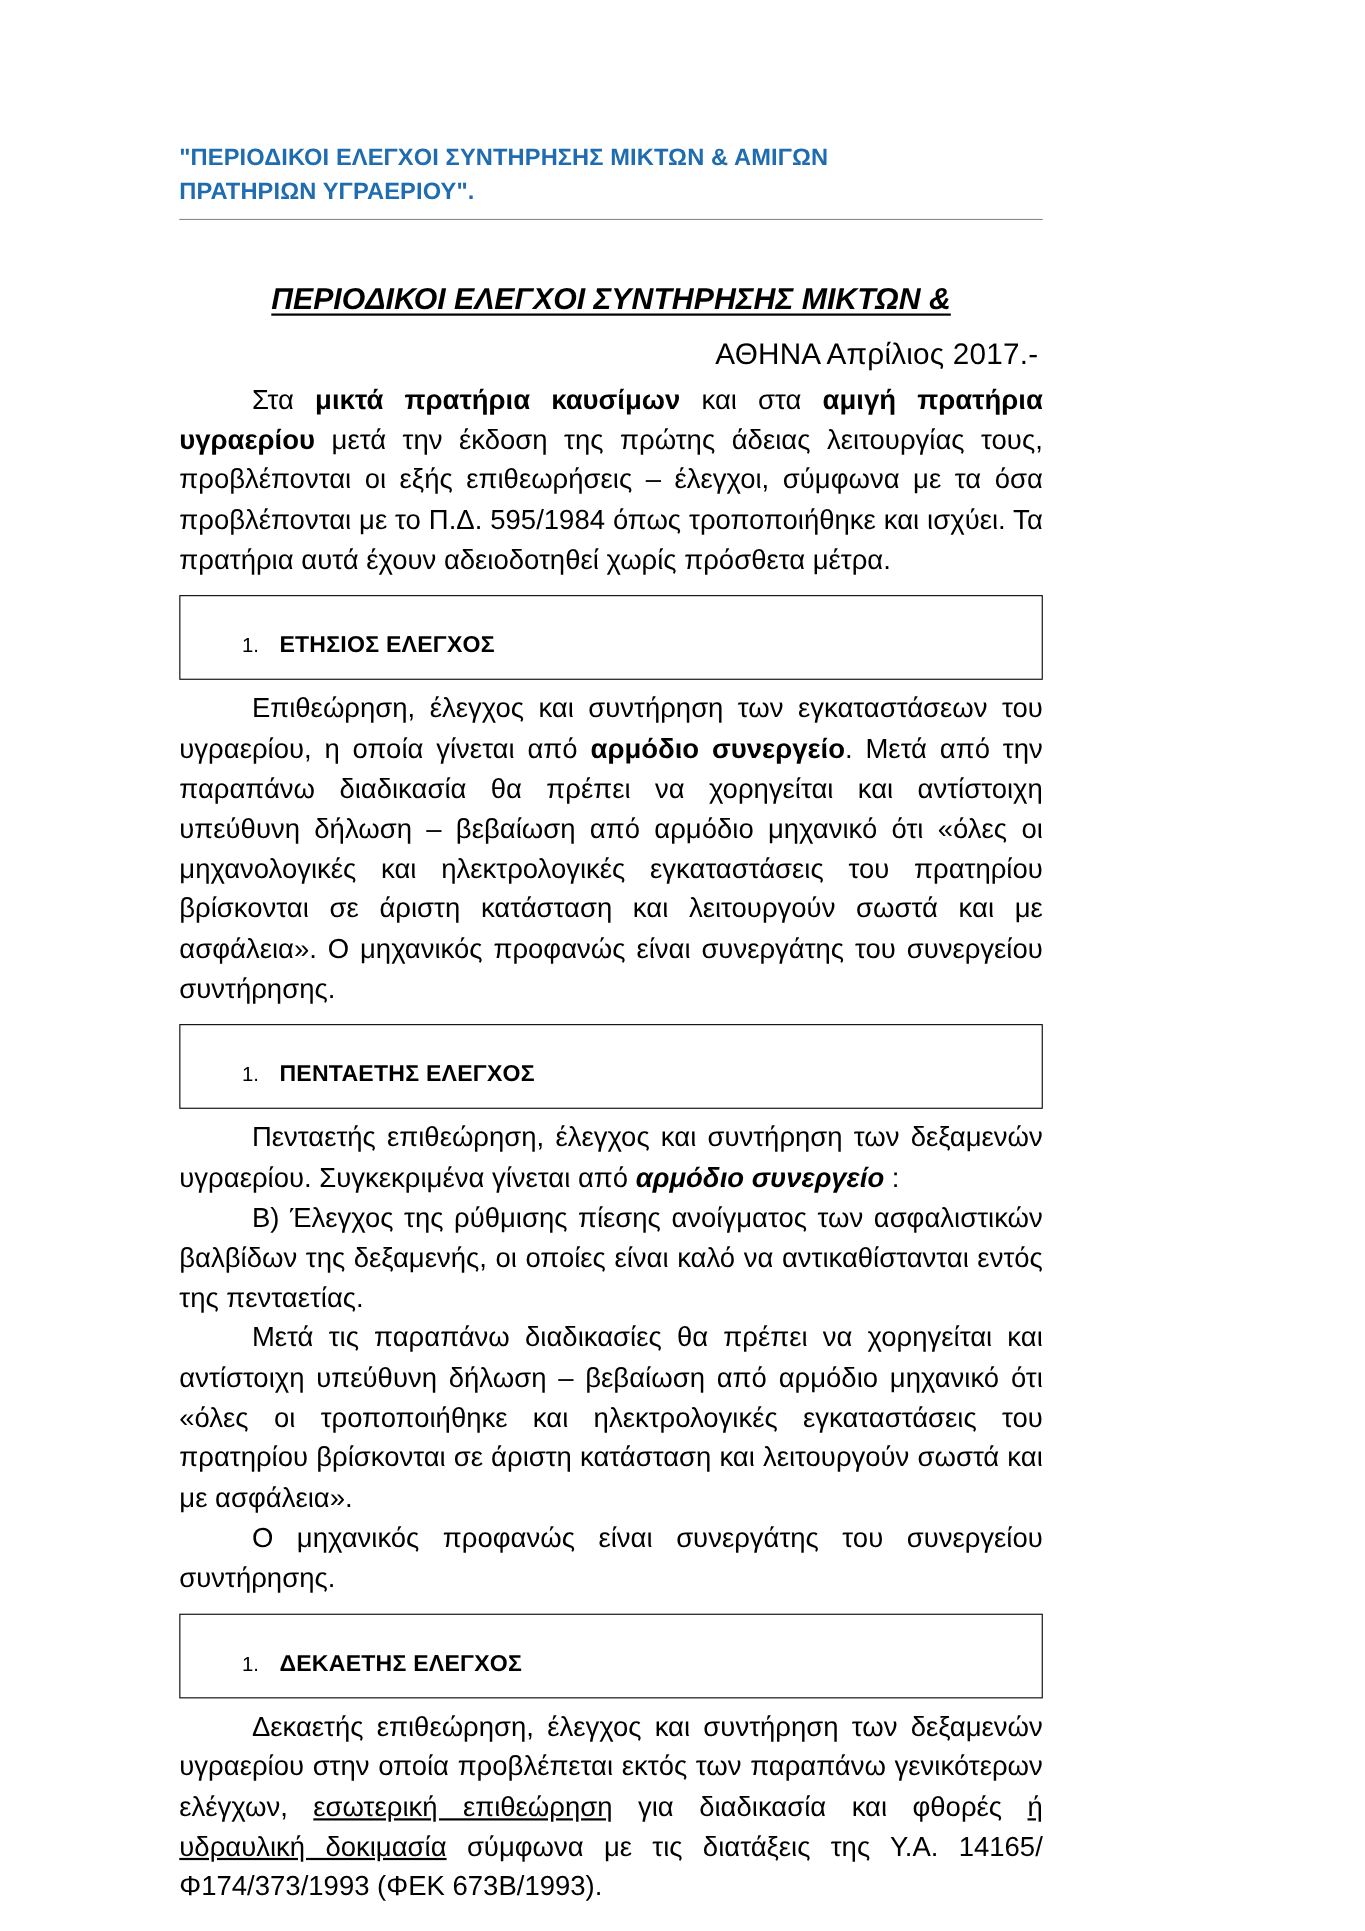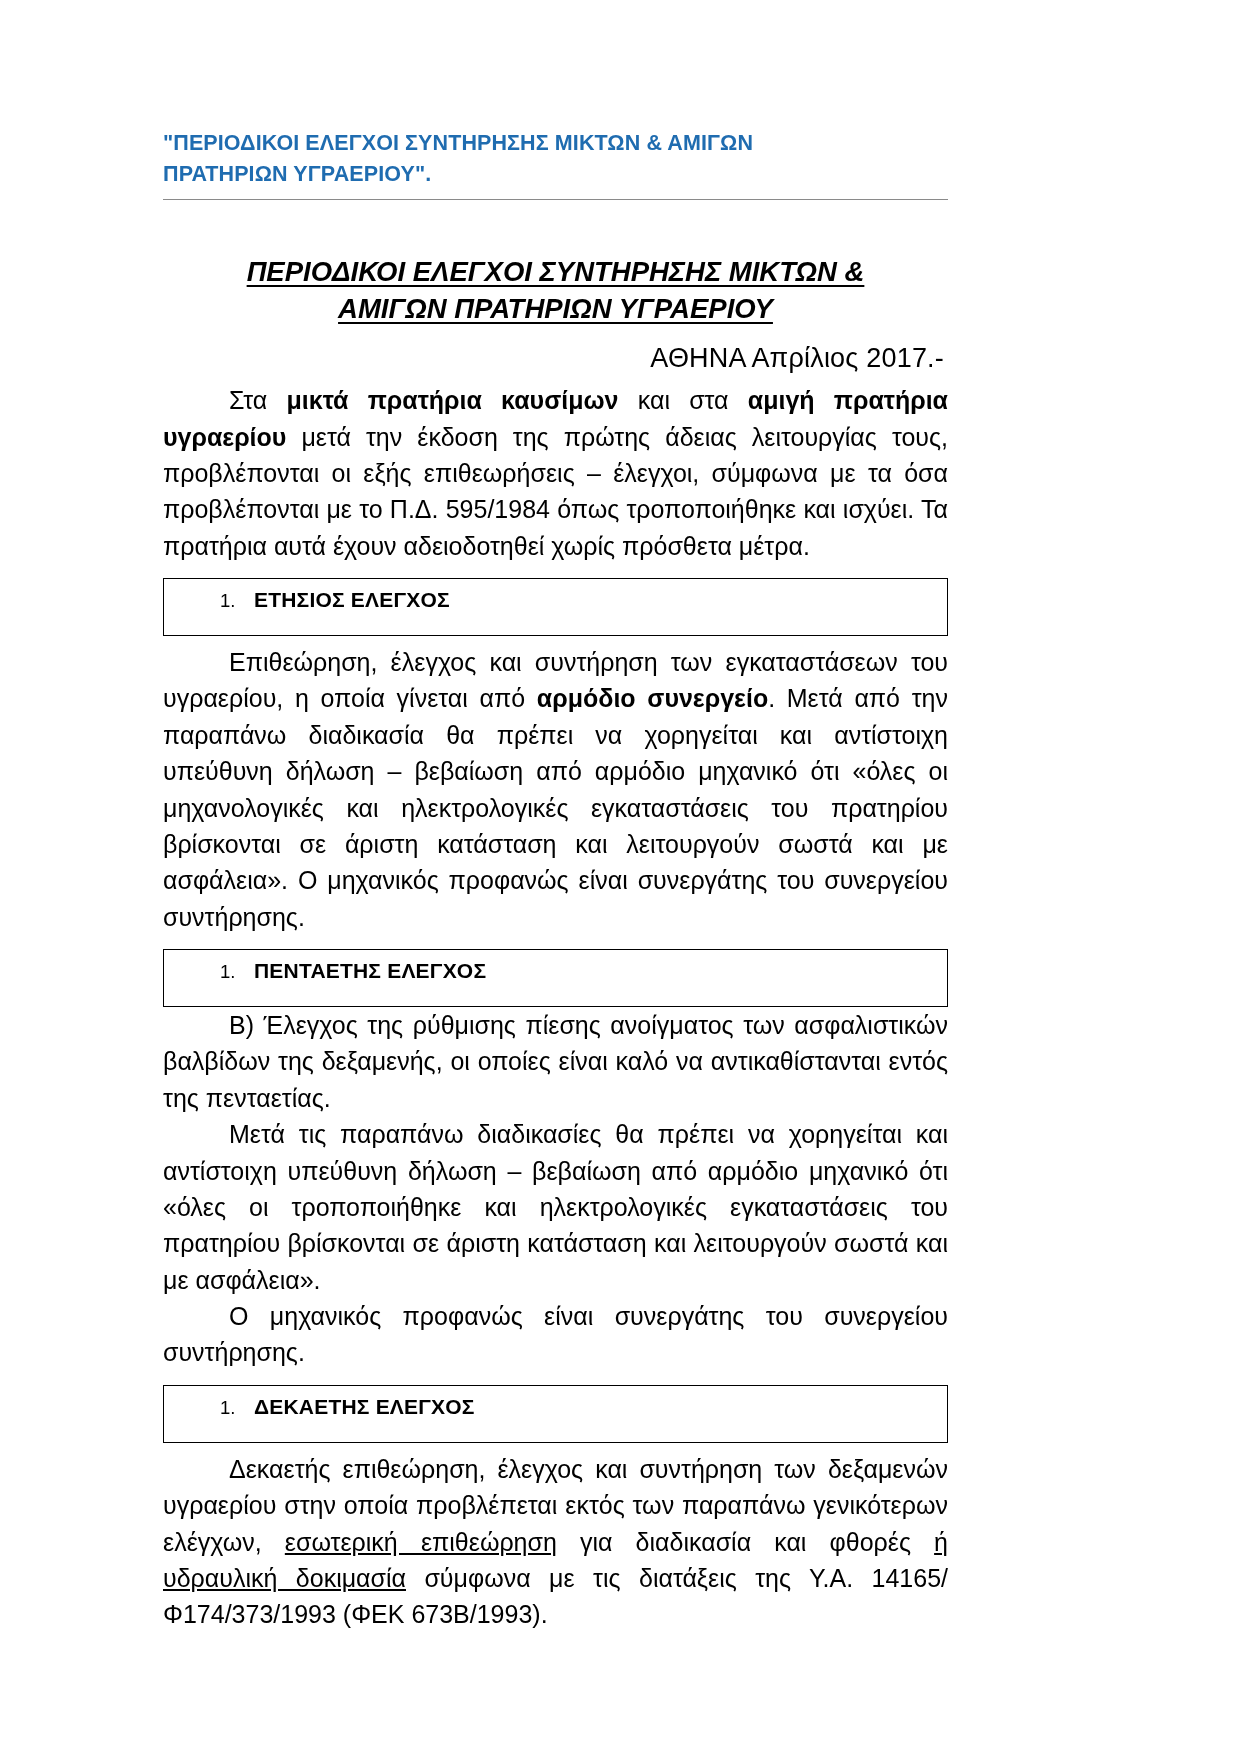--- a/index.html
+++ b/index.html
@@ -112,37 +112,37 @@
   .section-box .num {
     font-size: 18.5px;
     font-weight: normal;
     width: 34px;
     flex: 0 0 34px;
   }
   .section-box .label {
     font-size: 21px;
     font-weight: bold;
     letter-spacing: 0.2px;
+    margin-top: 24px;
   }
 </style>
 </head>
 <body>
 
 <div class="page">
   <div class="content">
 
     <div class="doc-header" style="color: rgb(31, 108, 176);">
       <div>"ΠΕΡΙΟΔΙΚΟΙ ΕΛΕΓΧΟΙ ΣΥΝΤΗΡΗΣΗΣ ΜΙΚΤΩΝ &amp; ΑΜΙΓΩΝ</div>
       <div>ΠΡΑΤΗΡΙΩΝ ΥΓΡΑΕΡΙΟΥ".</div>
     </div>
     <hr class="header-rule">
 
     <h1 class="doc-title">
       <span class="tl">ΠΕΡΙΟΔΙΚΟΙ ΕΛΕΓΧΟΙ ΣΥΝΤΗΡΗΣΗΣ ΜΙΚΤΩΝ &amp;</span>
-      <span class="tl">ΑΜΙΓΩΝ ΠΡΑΤΗΡΙΩΝ ΥΓΡΑΕΡΙΟΥ</span>
     </h1>
 
     <div class="doc-date">ΑΘΗΝΑ  Απρίλιος 2017.-</div>
 
     <p class="body indent"><span>Στα </span><b>μικτά πρατήρια καυσίμων</b><span> και στα </span><b>αμιγή πρατήρια υγραερίου</b><span> μετά την έκδοση της πρώτης άδειας λειτουργίας τους, προβλέπονται οι εξής επιθεωρήσεις – έλεγχοι, σύμφωνα με τα όσα προβλέπονται με το Π.Δ. 595/1984 όπως τροποποιήθηκε και ισχύει. Τα πρατήρια αυτά έχουν αδειοδοτηθεί χωρίς πρόσθετα μέτρα.</span></p>
 
     <div class="section-box">
       <div class="row">
         <span class="num">1.</span>
         <span class="label">ΕΤΗΣΙΟΣ ΕΛΕΓΧΟΣ</span>
@@ -151,20 +151,21 @@
 
     <p class="body indent"><span>Επιθεώρηση, έλεγχος και συντήρηση των εγκαταστάσεων του υγραερίου, η οποία γίνεται από </span><b>αρμόδιο συνεργείο</b><span>. Μετά από την παραπάνω διαδικασία θα πρέπει να χορηγείται και αντίστοιχη υπεύθυνη δήλωση – βεβαίωση από αρμόδιο μηχανικό ότι «όλες οι μηχανολογικές και ηλεκτρολογικές εγκαταστάσεις του πρατηρίου βρίσκονται σε άριστη κατάσταση και λειτουργούν σωστά και με ασφάλεια». Ο μηχανικός προφανώς είναι συνεργάτης του συνεργείου συντήρησης.</span></p>
 
     <div class="section-box">
       <div class="row">
         <span class="num">1.</span>
         <span class="label">ΠΕΝΤΑΕΤΗΣ ΕΛΕΓΧΟΣ</span>
       </div>
     </div>
 
+    <p class="body indent"><span>Πενταετής επιθεώρηση, έλεγχος και συντήρηση των δεξαμενών υγραερίου. Συγκεκριμένα γίνεται από </span><b class="bi">αρμόδιο συνεργείο</b><span>  :</span></p>
 
     <p class="body indent tight">Β) Έλεγχος της ρύθμισης πίεσης ανοίγματος των ασφαλιστικών βαλβίδων της δεξαμενής, οι οποίες είναι καλό να αντικαθίστανται εντός της πενταετίας.</p>
     <p class="body indent tight">Μετά τις παραπάνω διαδικασίες  θα πρέπει να χορηγείται και αντίστοιχη υπεύθυνη δήλωση – βεβαίωση από αρμόδιο μηχανικό ότι «όλες οι τροποποιήθηκε και ηλεκτρολογικές εγκαταστάσεις του πρατηρίου βρίσκονται σε άριστη κατάσταση και λειτουργούν σωστά και με ασφάλεια».</p>
     <p class="body indent tight">Ο μηχανικός προφανώς είναι συνεργάτης του συνεργείου συντήρησης.</p>
 
     <div class="section-box">
       <div class="row">
         <span class="num">1.</span>
         <span class="label">ΔΕΚΑΕΤΗΣ ΕΛΕΓΧΟΣ</span>
       </div>

